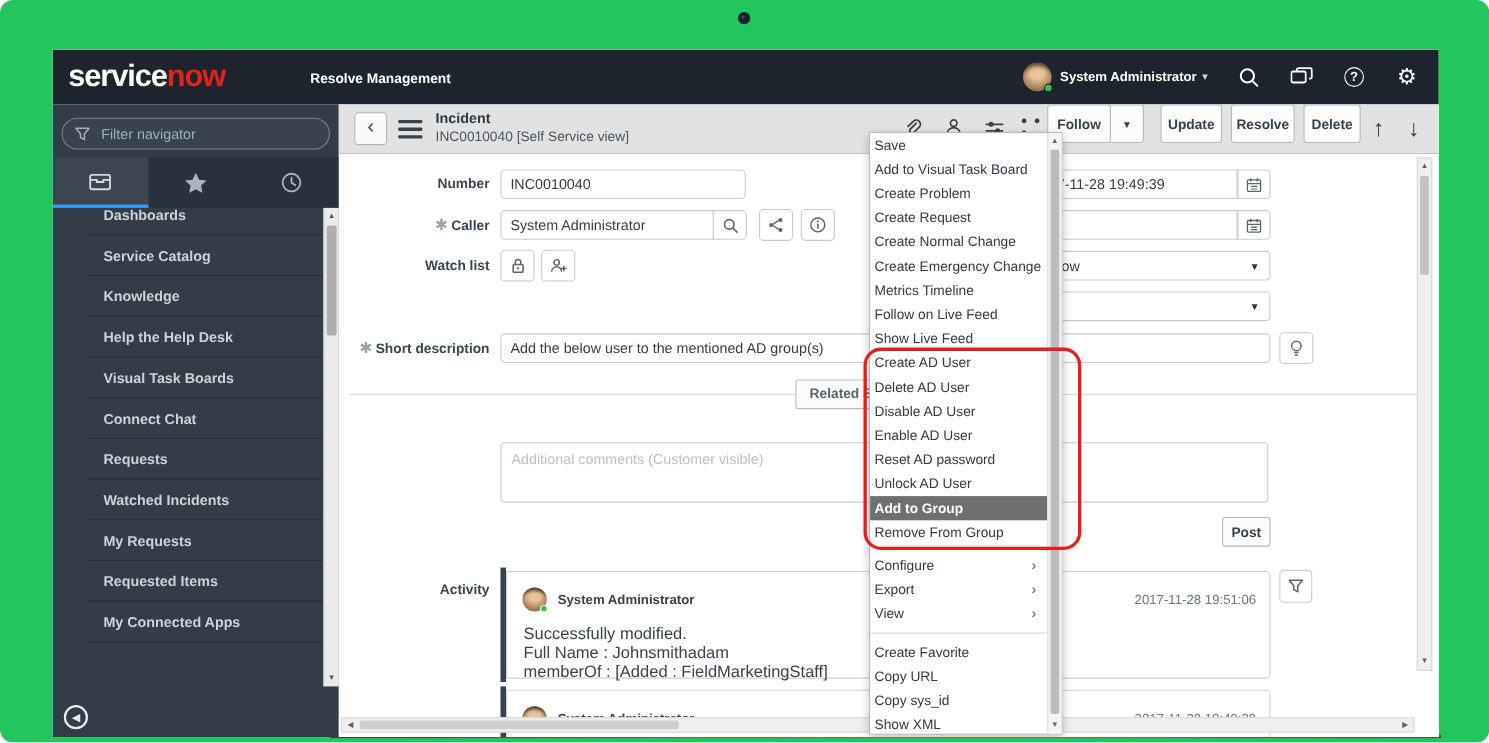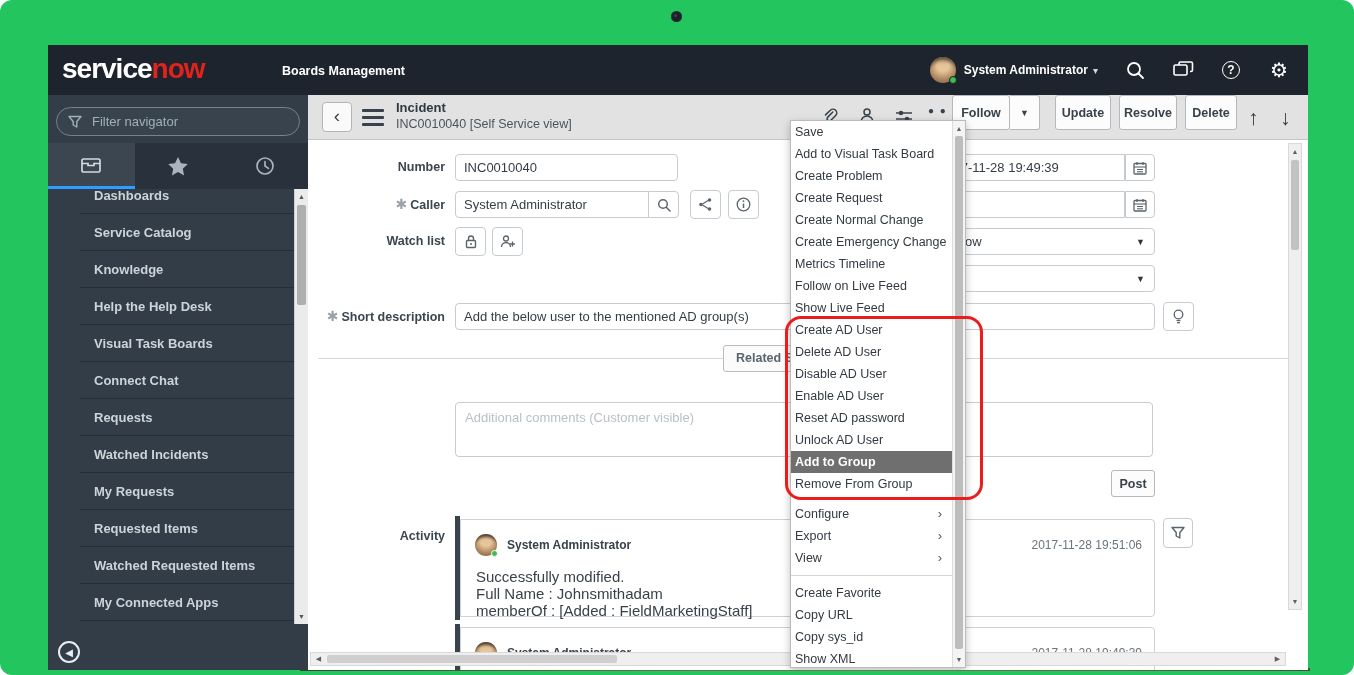--- a/index.html
+++ b/index.html
@@ -118,21 +118,21 @@
 <body>
 
 <div class="frame">
   <div class="camera"></div>
   <div class="base-glow"></div>
 
   <div class="screen">
 
     <header class="banner">
       <div class="logo"><span>service</span><span class="now">now</span></div>
-      <div class="product">Boards Management</div>
+      <div class="product">Resolve Management</div>
       <div class="banner-right">
         <div class="avatar">
             <span class="presence"></span>
           </div>
         <span class="user-name">System Administrator</span>
         <span class="caret">▾</span>
         <span class="bicon">
           <svg width="19" height="19" viewBox="0 0 19 19">
               <circle cx="8" cy="8" r="6" fill="none" stroke="#ffffff" stroke-width="1.8"></circle>
               <line x1="12.5" y1="12.5" x2="17" y2="17" stroke="#ffffff" stroke-width="1.8" stroke-linecap="round"></line>
@@ -184,21 +184,20 @@
           <div class="nav-item">Dashboards</div>
           <div class="nav-item">Service Catalog</div>
           <div class="nav-item">Knowledge</div>
           <div class="nav-item">Help the Help Desk</div>
           <div class="nav-item">Visual Task Boards</div>
           <div class="nav-item">Connect Chat</div>
           <div class="nav-item">Requests</div>
           <div class="nav-item">Watched Incidents</div>
           <div class="nav-item">My Requests</div>
           <div class="nav-item">Requested Items</div>
-          <div class="nav-item">Watched Requested Items</div>
           <div class="nav-item">My Connected Apps</div>
         </nav>
       <div class="side-scroll">
         <div class="sb-arrow sb-up">▲</div>
         <div class="side-thumb"></div>
         <div class="sb-arrow sb-down">▼</div>
       </div>
       <div class="collapse-btn">◀</div>
     </aside>
 

